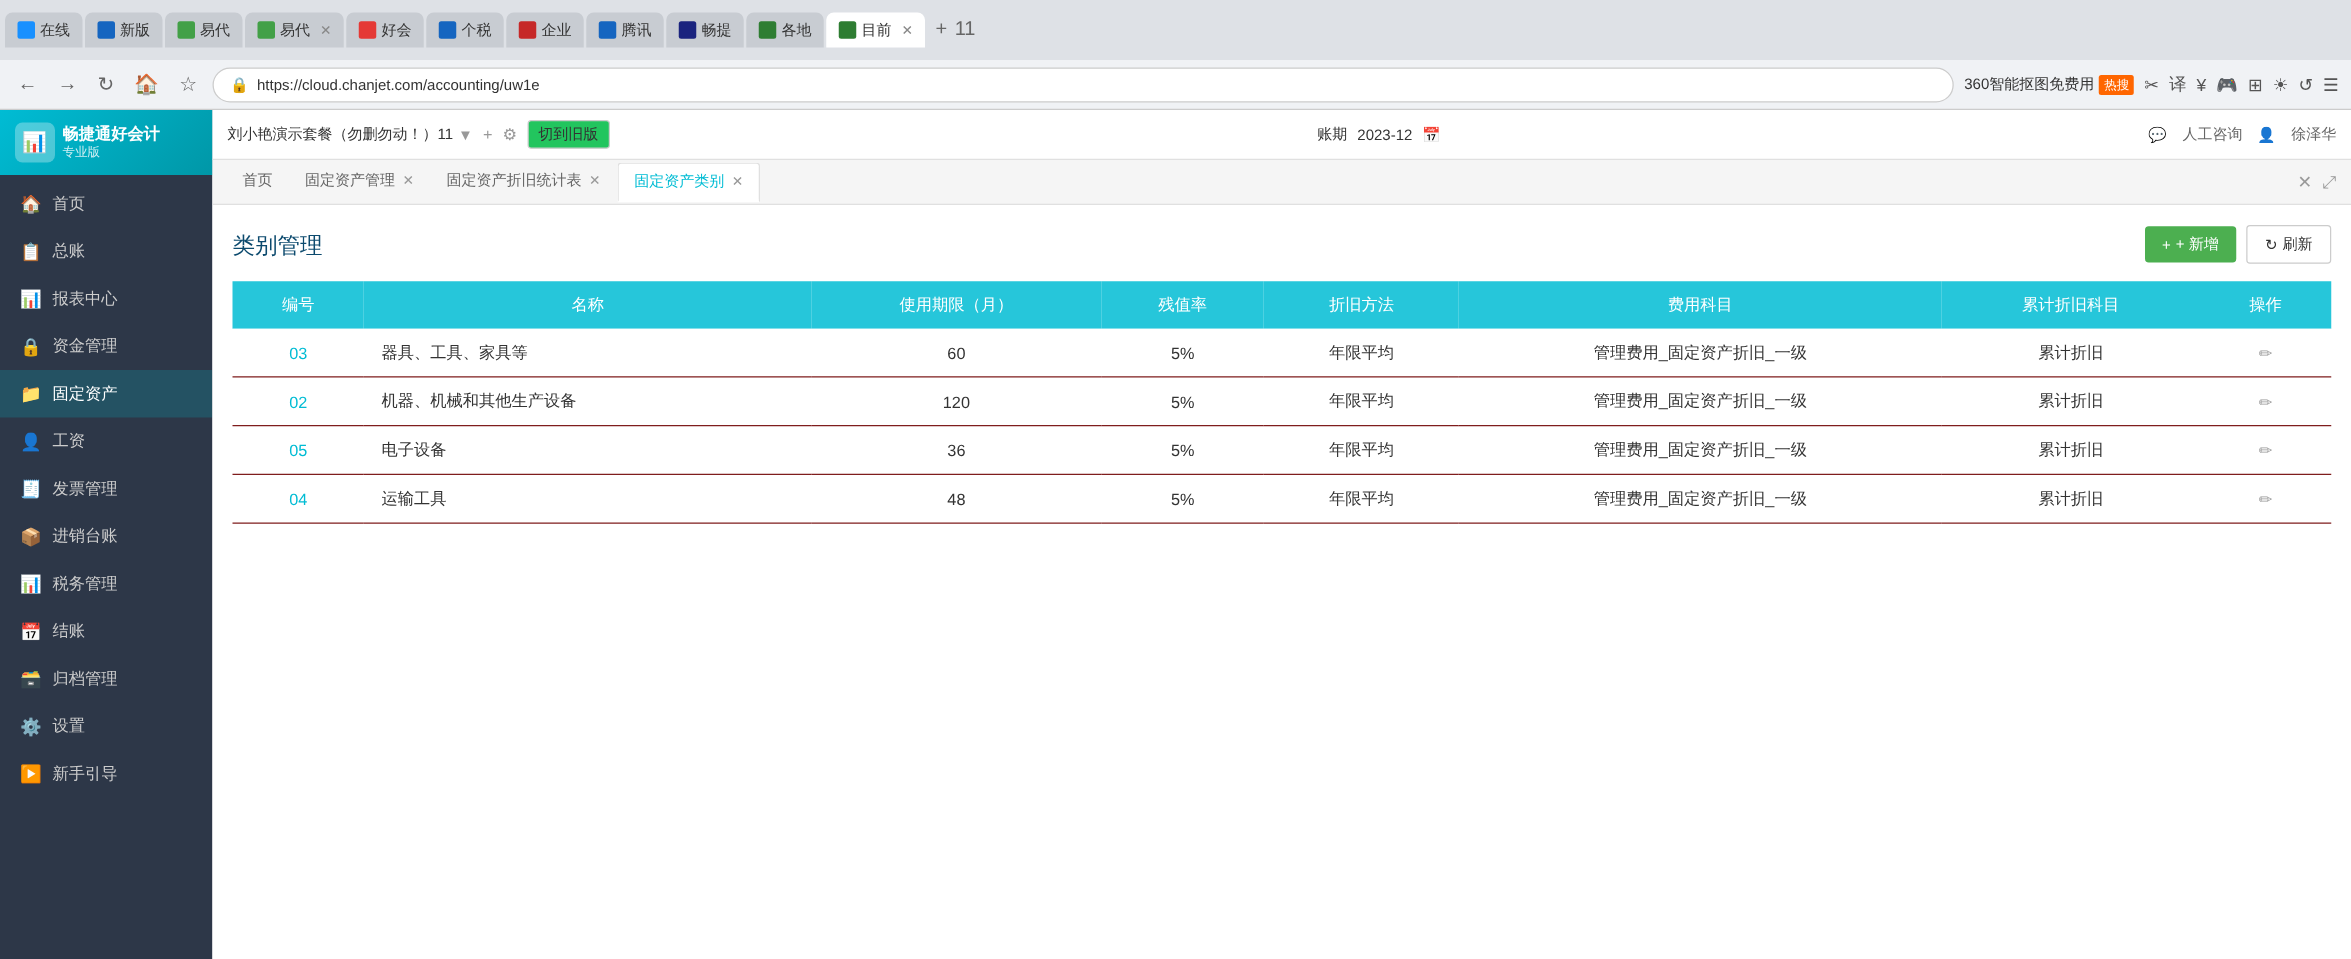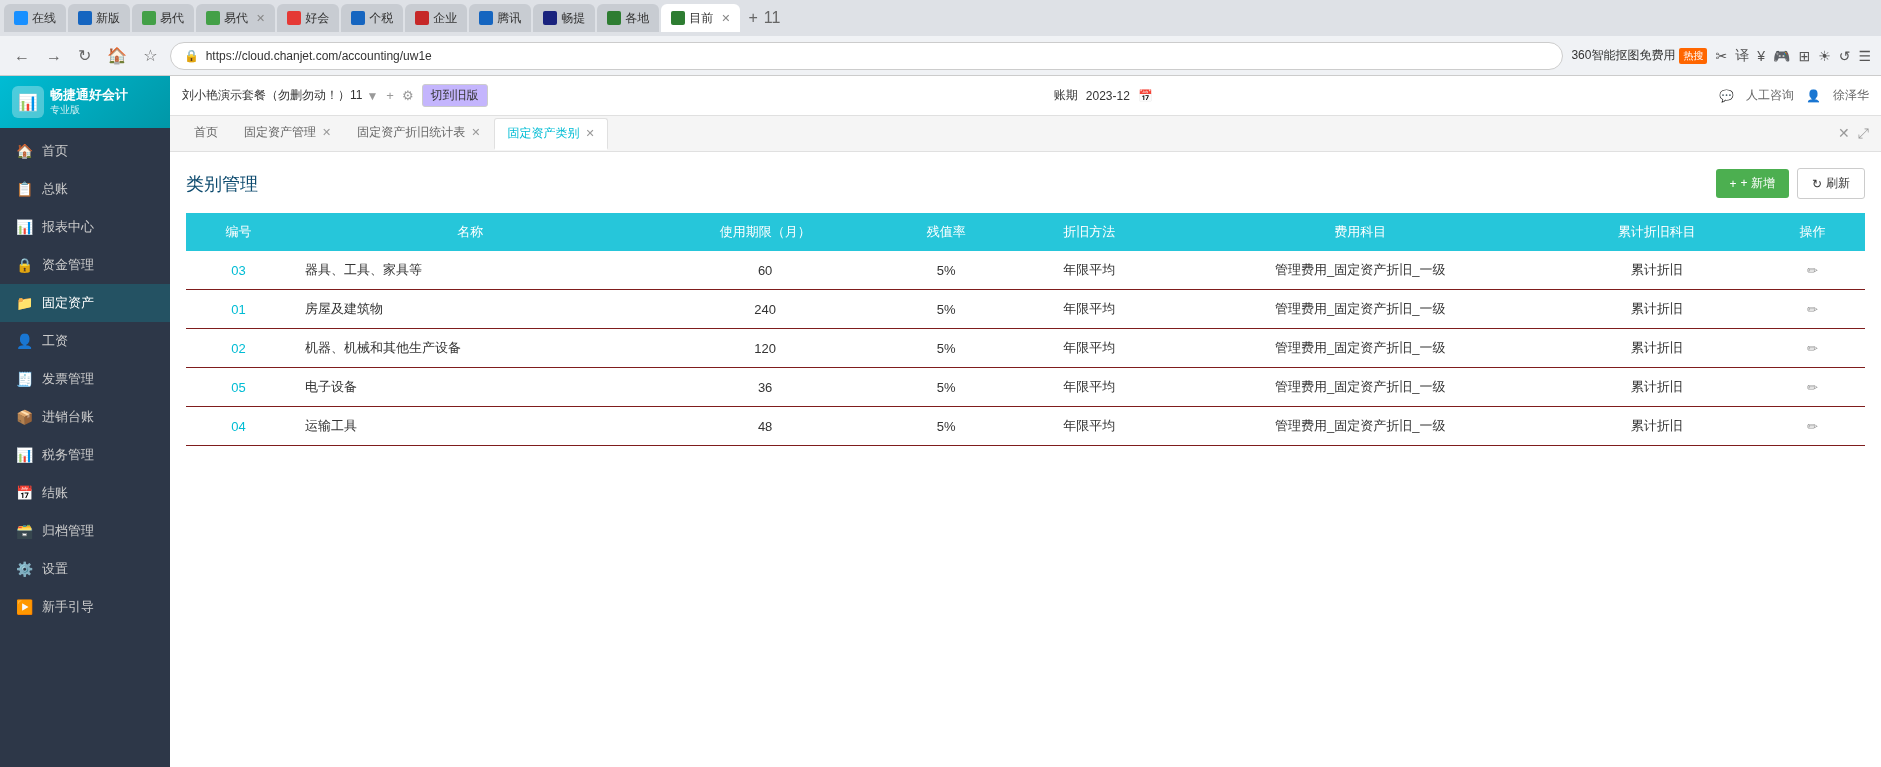--- a/index.html
+++ b/index.html
@@ -1,20 +1,20 @@
 <!DOCTYPE html>
 <html><head>
   <meta charset="utf-8">
   <style>
     * { box-sizing: border-box; margin: 0; padding: 0; }
     body { font-family: "Microsoft YaHei", Arial, sans-serif; font-size: 13px; background: #f5f5f5; color: #333; overflow: hidden; }
 
     
     .browser-chrome { background: #dee1e6; width: 100%; }
-    .tab-bar { display: flex; align-items: center; background: #dee1e6; padding: 0 4px 0 4px; gap: 2px; height: 36px; overflow: hidden; }
+    .tab-bar { display: flex; align-items: center; background: #dee1e6; padding: 0 4px 0 4px; gap: 2px; height: 48px; overflow: hidden; }
     .browser-tab { display: flex; align-items: center; background: #c8ccd2; border-radius: 6px 6px 0 0; padding: 4px 10px; font-size: 12px; white-space: nowrap; height: 28px; gap: 4px; cursor: pointer; }
     .browser-tab.active { background: #fff; }
     .browser-tab .tab-icon { width: 14px; height: 14px; border-radius: 2px; display: inline-block; }
     .browser-tab .tab-close { color: #888; font-size: 11px; margin-left: 4px; cursor: pointer; }
     .tab-bar-actions { display: flex; align-items: center; gap: 6px; margin-left: 6px; color: #666; font-size: 16px; }
 
     .address-bar { display: flex; align-items: center; background: #f0f2f5; padding: 4px 10px; gap: 8px; height: 40px; border-bottom: 1px solid #ccc; }
     .nav-btn { color: #666; font-size: 16px; cursor: pointer; padding: 2px 4px; }
     .address-input { flex: 1; background: #fff; border: 1px solid #ccc; border-radius: 20px; padding: 3px 14px; font-size: 12px; color: #1a73e8; height: 28px; display: flex; align-items: center; gap: 6px; }
     .address-input .lock { color: #4caf50; font-size: 12px; }
@@ -36,21 +36,21 @@
     .nav-item.active { color: #fff; background: rgba(0, 188, 212, 0.2); }
     .nav-icon { font-size: 14px; width: 18px; text-align: center; }
 
     
     .main-content { flex: 1; background: #fff; display: flex; flex-direction: column; overflow: hidden; }
 
     
     .app-topbar { display: flex; align-items: center; background: #fff; border-bottom: 1px solid #e0e0e0; padding: 4px 12px; height: 40px; gap: 8px; flex-shrink: 0; }
     .user-info { display: flex; align-items: center; gap: 4px; font-size: 12px; color: #333; }
     .period-info { display: flex; align-items: center; gap: 8px; font-size: 12px; color: #333; margin-left: auto; }
-    .switch-btn { border: 1px solid #ccc; border-radius: 3px; padding: 2px 8px; font-size: 12px; cursor: pointer; color: #333; background: #c4b5fd; }
+    .switch-btn { border: 1px solid #ccc; border-radius: 3px; padding: 2px 8px; font-size: 12px; cursor: pointer; color: #333; background: #22c55e; }
     .topbar-right { display: flex; align-items: center; gap: 12px; margin-left: auto; font-size: 12px; color: #666; }
 
     
     .page-tabs { display: flex; align-items: center; background: #f5f5f5; border-bottom: 1px solid #e0e0e0; padding: 0 12px; height: 36px; flex-shrink: 0; gap: 2px; }
     .page-tab { display: flex; align-items: center; gap: 4px; padding: 6px 12px; font-size: 12px; color: #666; cursor: pointer; border-bottom: 2px solid transparent; }
     .page-tab.active { background: #fff; color: #00bcd4; border: 1px solid #e0e0e0; border-bottom: 2px solid #fff; border-radius: 3px 3px 0 0; }
     .page-tab .tab-x { color: #999; font-size: 11px; margin-left: 2px; }
     .tab-actions { margin-left: auto; display: flex; gap: 8px; color: #999; font-size: 14px; }
 
     
@@ -298,30 +298,20 @@
             <th>费用科目</th>
             <th>累计折旧科目</th>
             <th>操作</th>
           </tr>
         </thead>
         <tbody id="table-body">
         <tr>
     <td><a class="code-link">03</a></td>
     <td class="left">器具、工具、家具等</td>
     <td>60</td>
-    <td>5%</td>
-    <td>年限平均</td>
-    <td>管理费用_固定资产折旧_一级</td>
-    <td>累计折旧</td>
-    <td><span class="edit-icon">✏</span></td>
-  </tr>
-            <tr>
-    <td><a class="code-link">01</a></td>
-    <td class="left">房屋及建筑物</td>
-    <td>240</td>
     <td>5%</td>
     <td>年限平均</td>
     <td>管理费用_固定资产折旧_一级</td>
     <td>累计折旧</td>
     <td><span class="edit-icon">✏</span></td>
   </tr>
             <tr>
     <td><a class="code-link">02</a></td>
     <td class="left">机器、机械和其他生产设备</td>
     <td>120</td>

